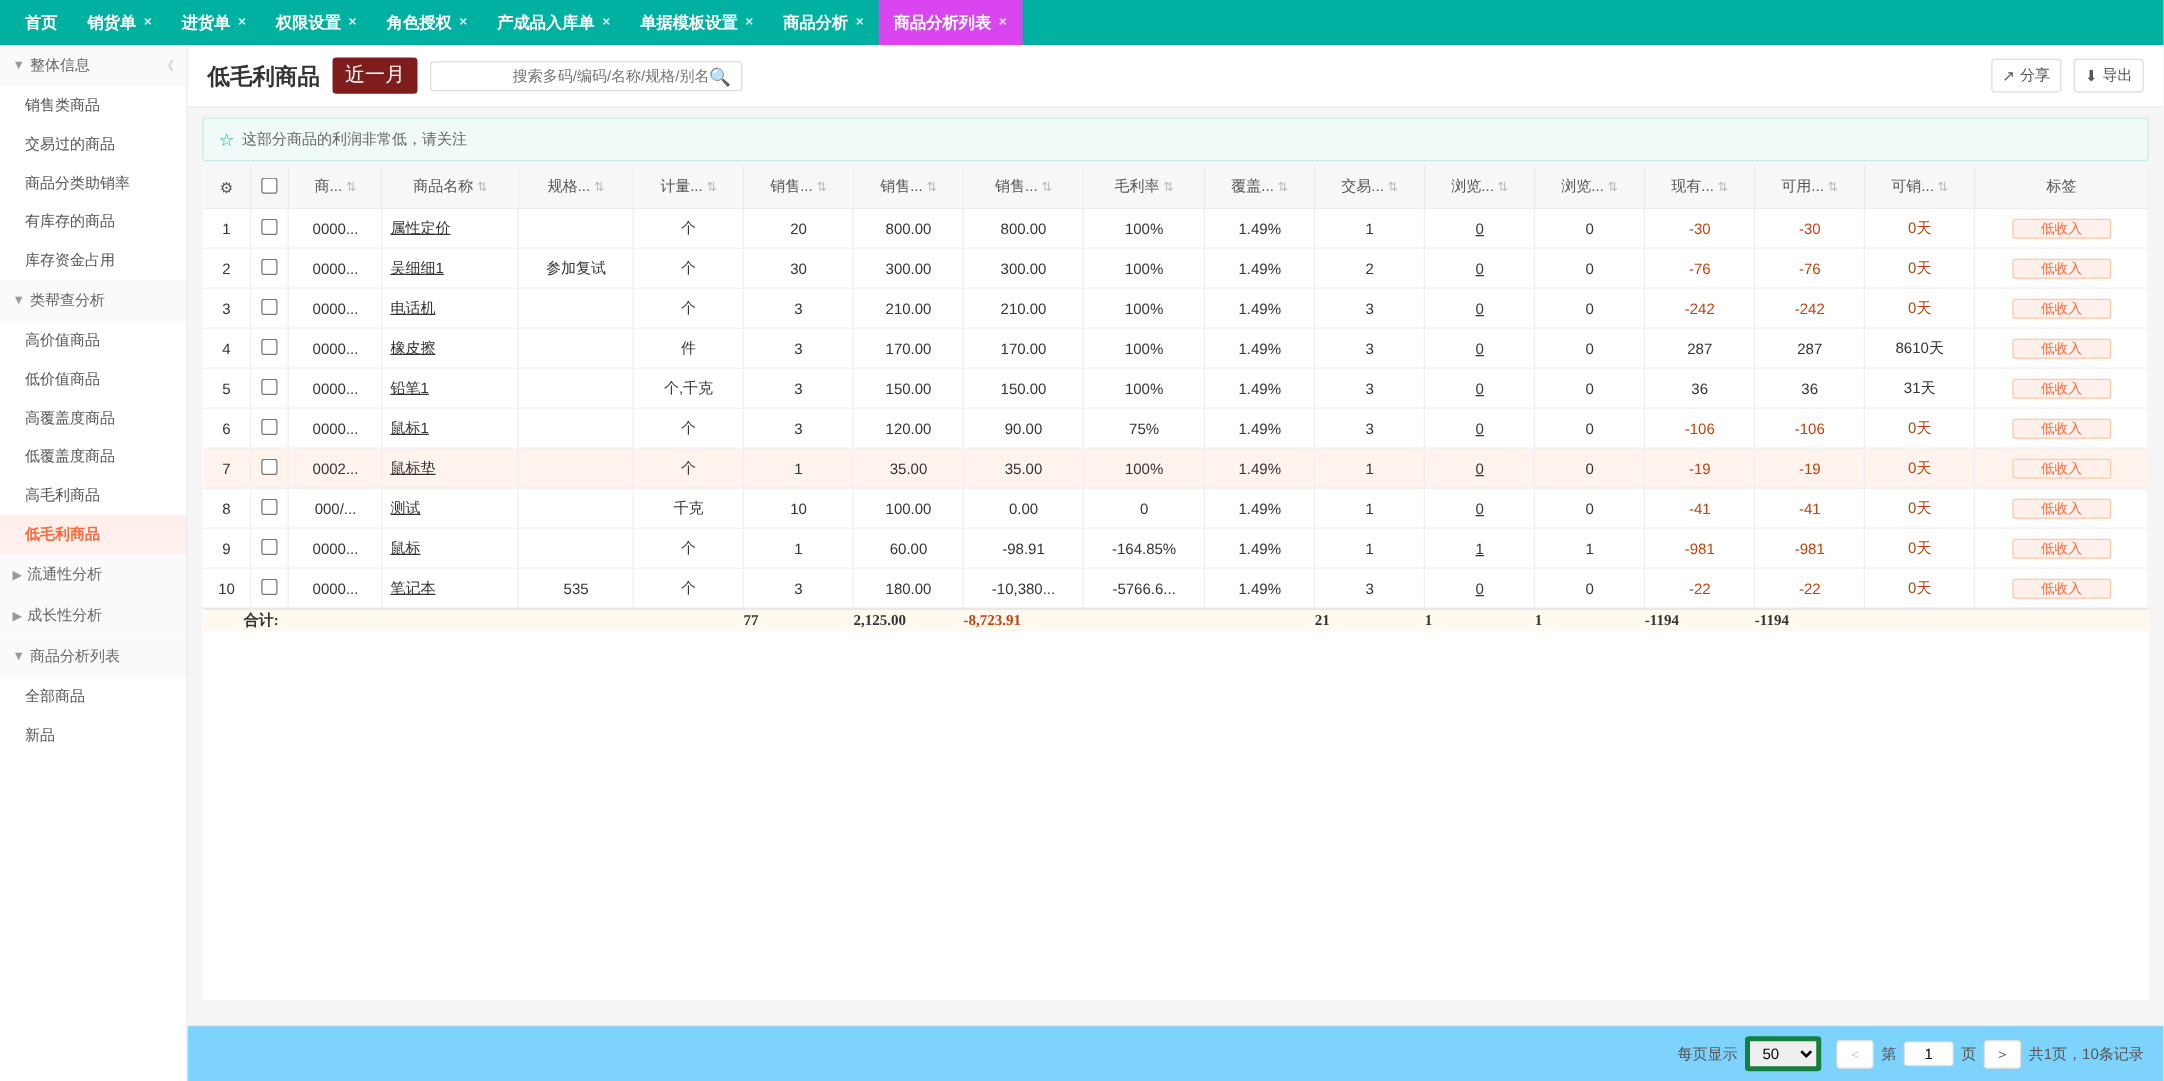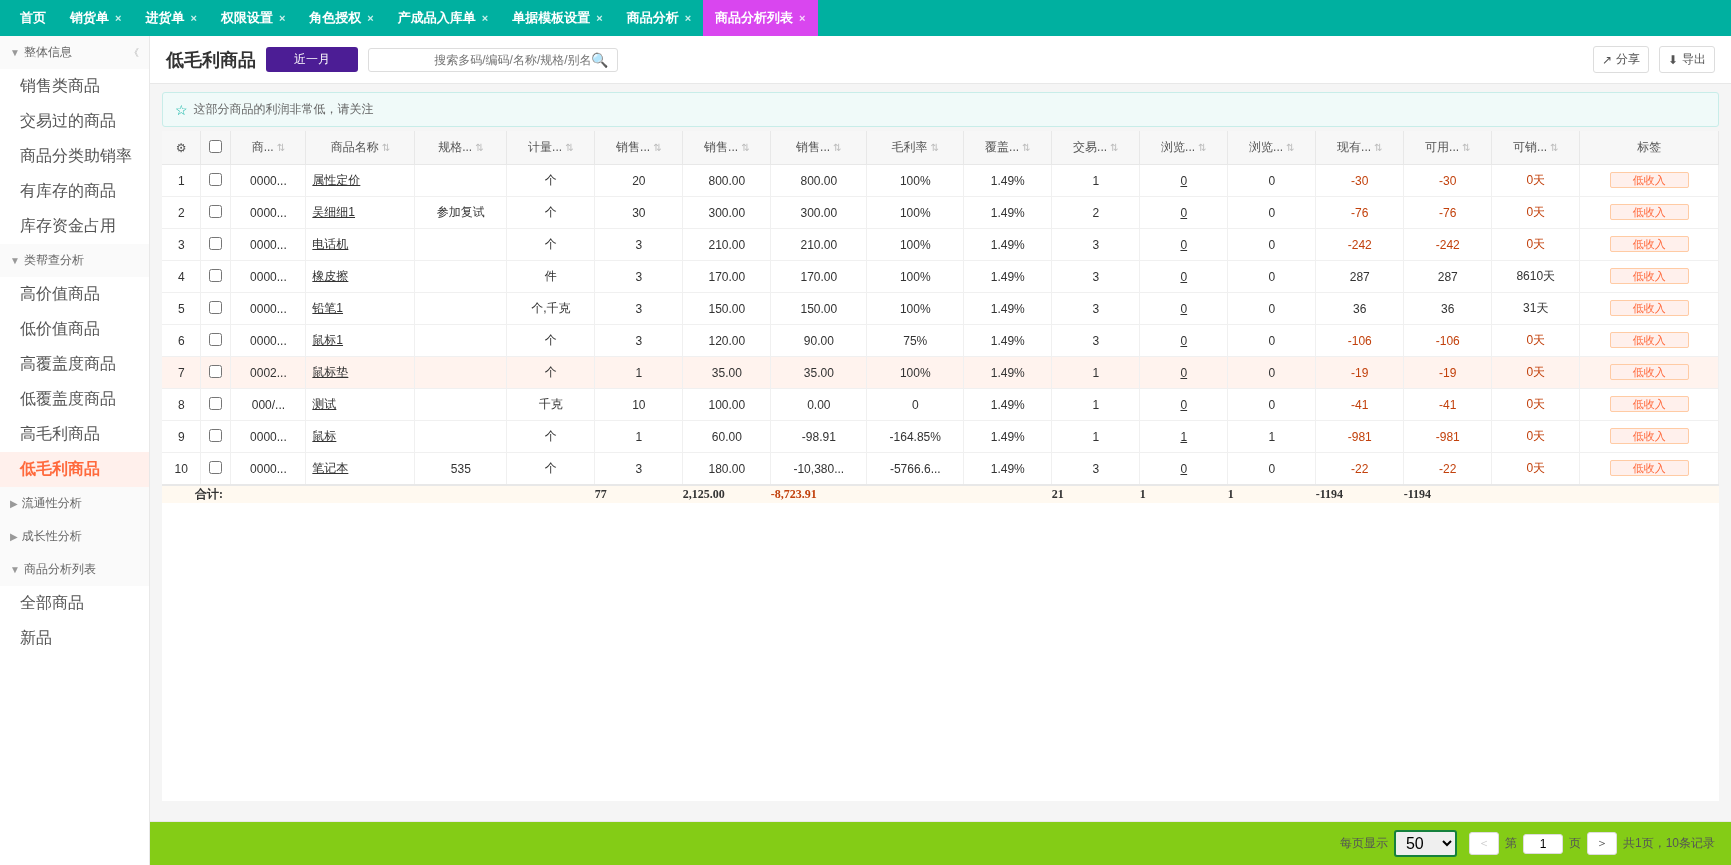--- a/index.html
+++ b/index.html
@@ -44,21 +44,21 @@
       padding: 8px 10px;
       font-size: 12px;
       color: #666;
       cursor: pointer;
       background: #fafafa;
     }
     .sidebar-group-header .arrow { margin-right: 4px; font-size: 10px; color: #999; }
     .sidebar-group-header .collapse-btn { margin-left: auto; font-size: 10px; color: #aaa; }
     .sidebar-item {
       padding: 7px 12px 7px 20px;
-      font-size: 16px;
+      font-size: 12px;
       color: #555;
       cursor: pointer;
     }
     .sidebar-item.active { background: #fff0ec; color: #ff6a3d; font-weight: bold; }
     
     
     .main-content {
       flex: 1;
       display: flex;
       flex-direction: column;
@@ -74,27 +74,27 @@
       align-items: center;
       border-bottom: 1px solid #e8e8e8;
       gap: 10px;
     }
     .page-title {
       font-size: 18px;
       font-weight: bold;
       color: #333;
     }
     .date-filter-btn {
-      background: #4c1d95;
+      background: #7f1d1d;
       color: #fff;
       border: none;
-      padding: 4px 28px;
+      padding: 4px 10px;
       border-radius: 3px;
       cursor: pointer;
-      font-size: 12px;
+      font-size: 16px;
     }
     .search-box {
       display: flex;
       align-items: center;
       border: 1px solid #ddd;
       border-radius: 3px;
       padding: 3px 8px;
       background: #fff;
       flex: 1;
       max-width: 250px;
@@ -198,41 +198,41 @@
       border-top: 2px solid #e8e8e8;
       font-family: Liberation Serif, serif;
     }
     .totals-row td {
       font-weight: bold;
       background: #fff9f0;
     }
     
     
     .bottom-bar {
-      background: #84cc16;
+      background: #7dd3fc;
       border-top: 1px solid #e8e8e8;
       padding: 8px 16px;
       display: flex;
       align-items: center;
       justify-content: flex-end;
       gap: 12px;
       font-size: 12px;
       color: #555;
       margin-top: 20px;
     }
     .bottom-bar .per-page {
       display: flex;
       align-items: center;
       gap: 6px;
     }
     .per-page select {
-      border: 2px solid #15803d;
+      border: 4px solid #15803d;
       padding: 2px 6px;
       border-radius: 3px;
-      font-size: 16px;
+      font-size: 12px;
     }
     .pagination {
       display: flex;
       align-items: center;
       gap: 6px;
     }
     .pagination button {
       border: 1px solid #ddd;
       background: #fff;
       padding: 2px 8px;

